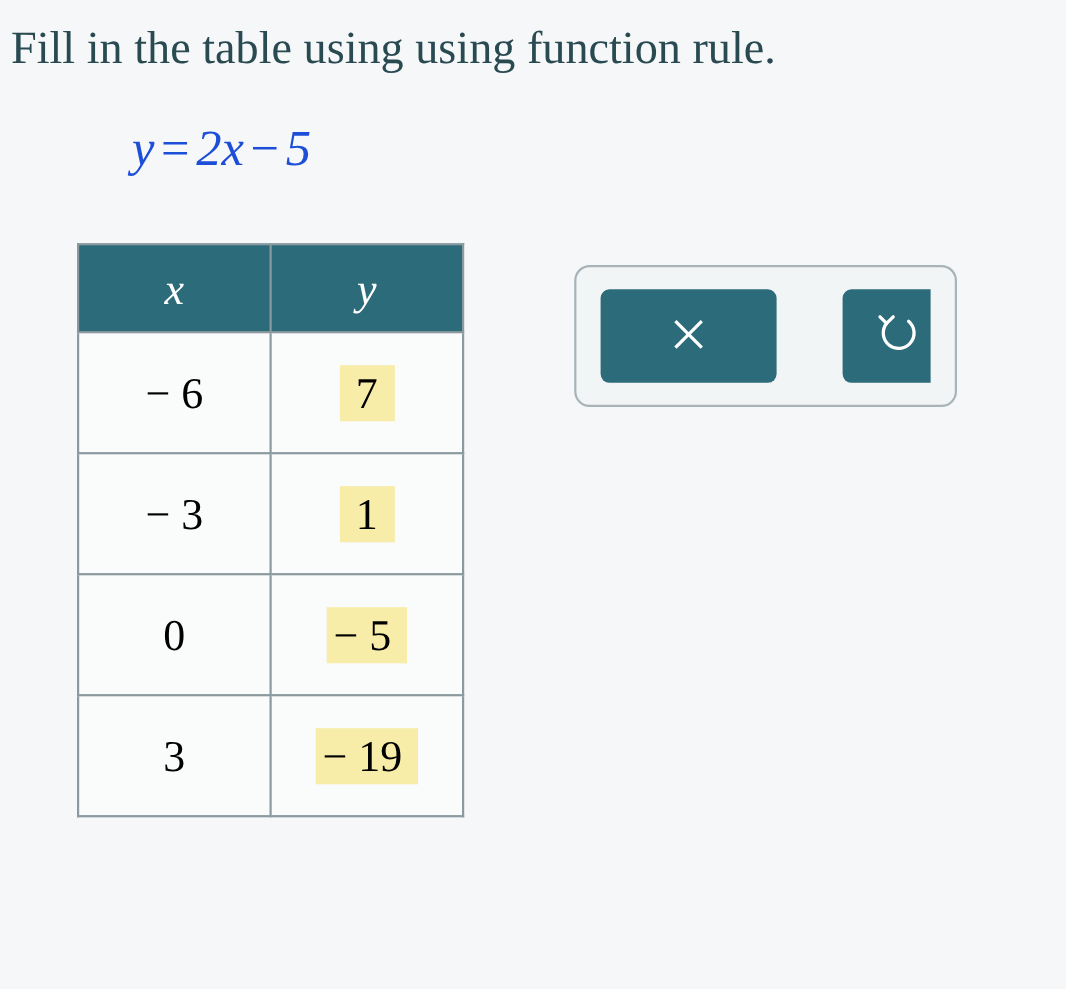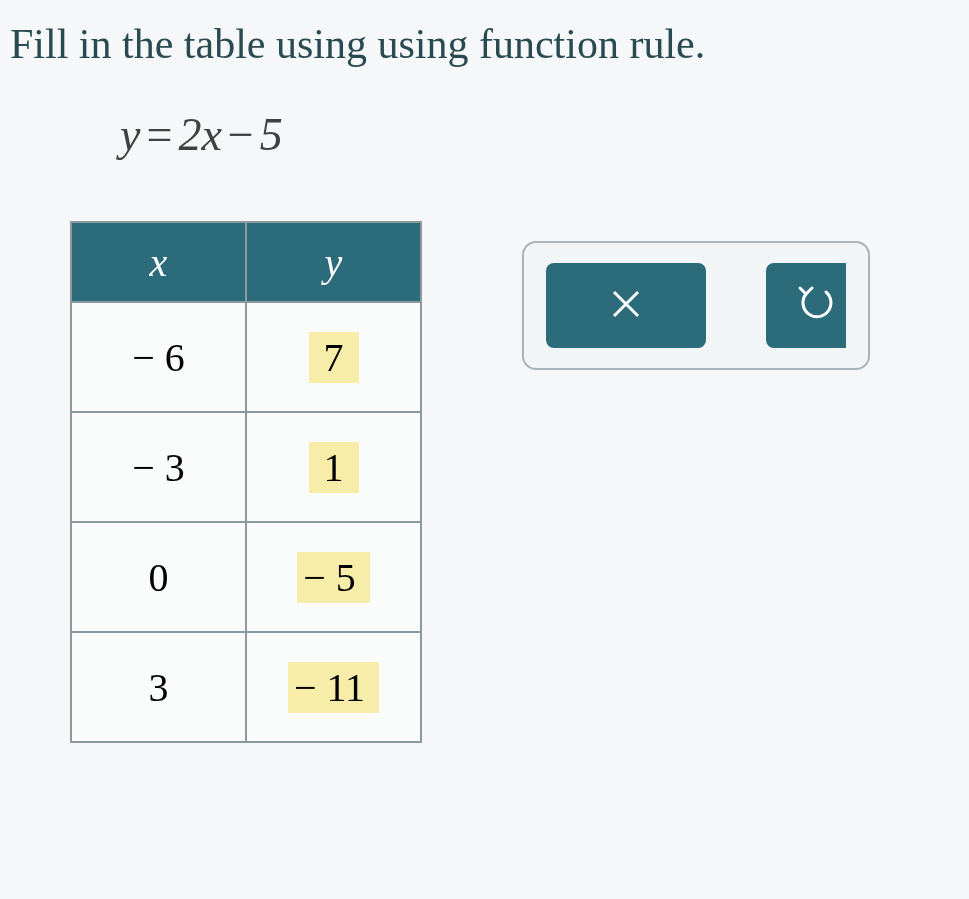--- a/index.html
+++ b/index.html
@@ -17,21 +17,21 @@
     }
     .prompt-text {
       font-size: 42px;
       color: #2a4a52;
       padding: 0 20px 30px 10px;
       font-weight: 400;
     }
     .equation {
       font-size: 46px;
       font-style: italic;
-      color: #404040;
+      color: #1d4ed8;
       padding: 10px 0 60px 120px;
       font-family: 'Times New Roman', serif;
     }
     .equation .op {
       font-style: normal;
       margin: 0 6px;
     }
     .content-row {
       display: flex;
       align-items: flex-start;
@@ -132,21 +132,21 @@
       <tr>
         <td>− 3</td>
         <td><span class="answer-cell">1</span></td>
       </tr>
       <tr>
         <td>0</td>
         <td><span class="answer-cell neg-pad-low">− 5</span></td>
       </tr>
       <tr>
         <td>3</td>
-        <td><span class="answer-cell neg-pad-low">− 11</span></td>
+        <td><span class="answer-cell neg-pad-low">− 19</span></td>
       </tr>
     </tbody>
   </table>
 
   <div class="button-panel">
     <button class="action-button" aria-label="close">
       <span class="icon-x">
         <svg width="36" height="36" viewBox="0 0 36 36">
           <line x1="6" y1="6" x2="30" y2="30"></line>
           <line x1="30" y1="6" x2="6" y2="30"></line>

